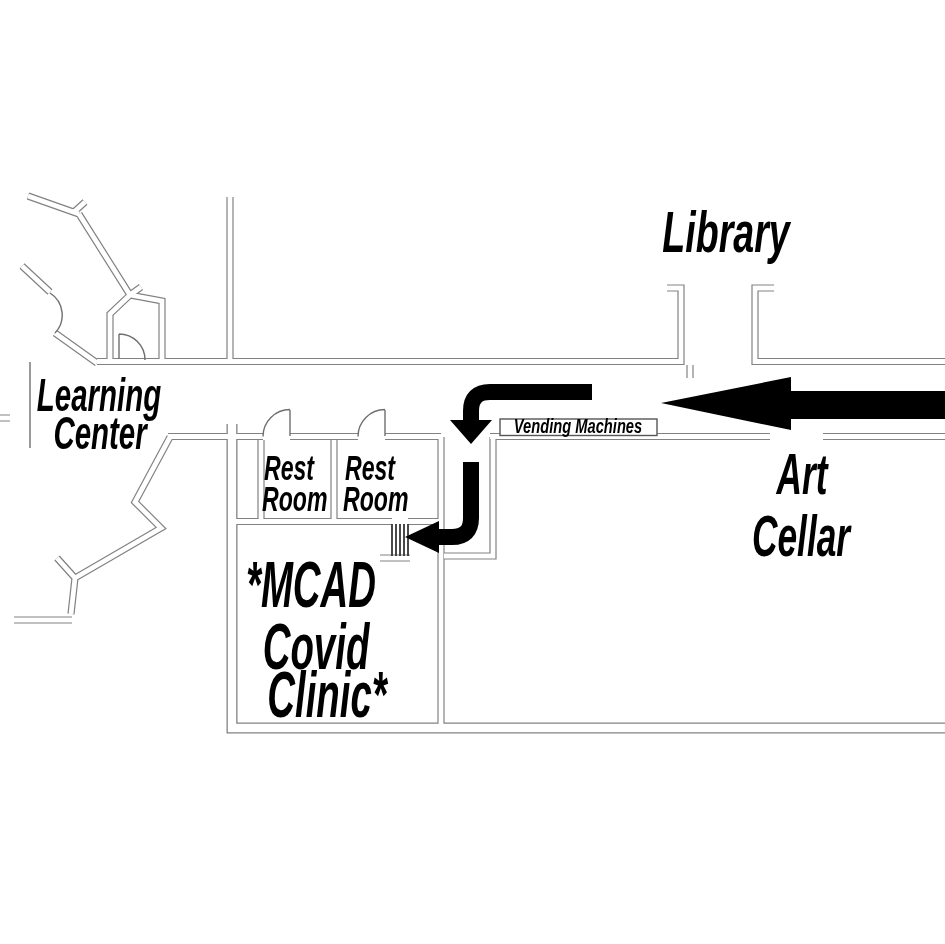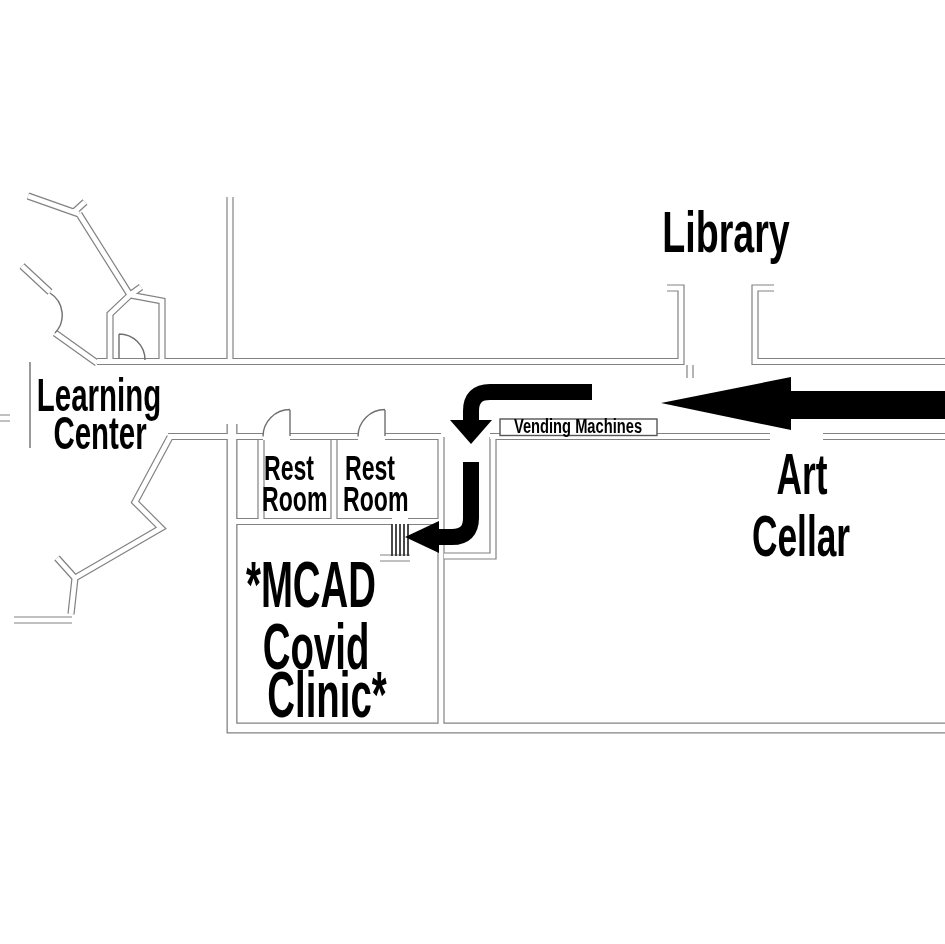--- a/index.html
+++ b/index.html
@@ -1,16 +1,16 @@
 <!DOCTYPE html>
 <html><head>
 <meta charset="utf-8">
 <style>
   html,body{margin:0;padding:0;background:#ffffff;}
-  .stage{width:945px;height:944px;position:relative;background:#ffffff;overflow:hidden;}
+  .stage{width:945px;height:944px;position:relative;background:#ffffff;overflow:hidden;font-style:italic;}
   svg{display:block;}
   .lbl{font-family:"Liberation Sans","DejaVu Sans",sans-serif;font-weight:700;fill:#000000;}
   .w-outerA{fill:none;stroke:#828282;stroke-width:7.2;stroke-linecap:butt;stroke-linejoin:miter;}
   .w-innerA{fill:none;stroke:#ffffff;stroke-width:4.8;stroke-linecap:butt;stroke-linejoin:miter;}
   .w-outerB{fill:none;stroke:#828282;stroke-width:11;stroke-linecap:butt;stroke-linejoin:miter;}
   .w-innerB{fill:none;stroke:#ffffff;stroke-width:8.4;stroke-linecap:butt;stroke-linejoin:miter;}
   .thin{fill:none;stroke:#6f6f6f;stroke-width:1.4;}
   .hatch{fill:none;stroke:#2b2b2b;stroke-width:1.7;}
   .arrow-stroke{fill:none;stroke:#000000;stroke-width:16;stroke-linecap:butt;}
   .arrow-fill{fill:#000000;stroke:none;}

